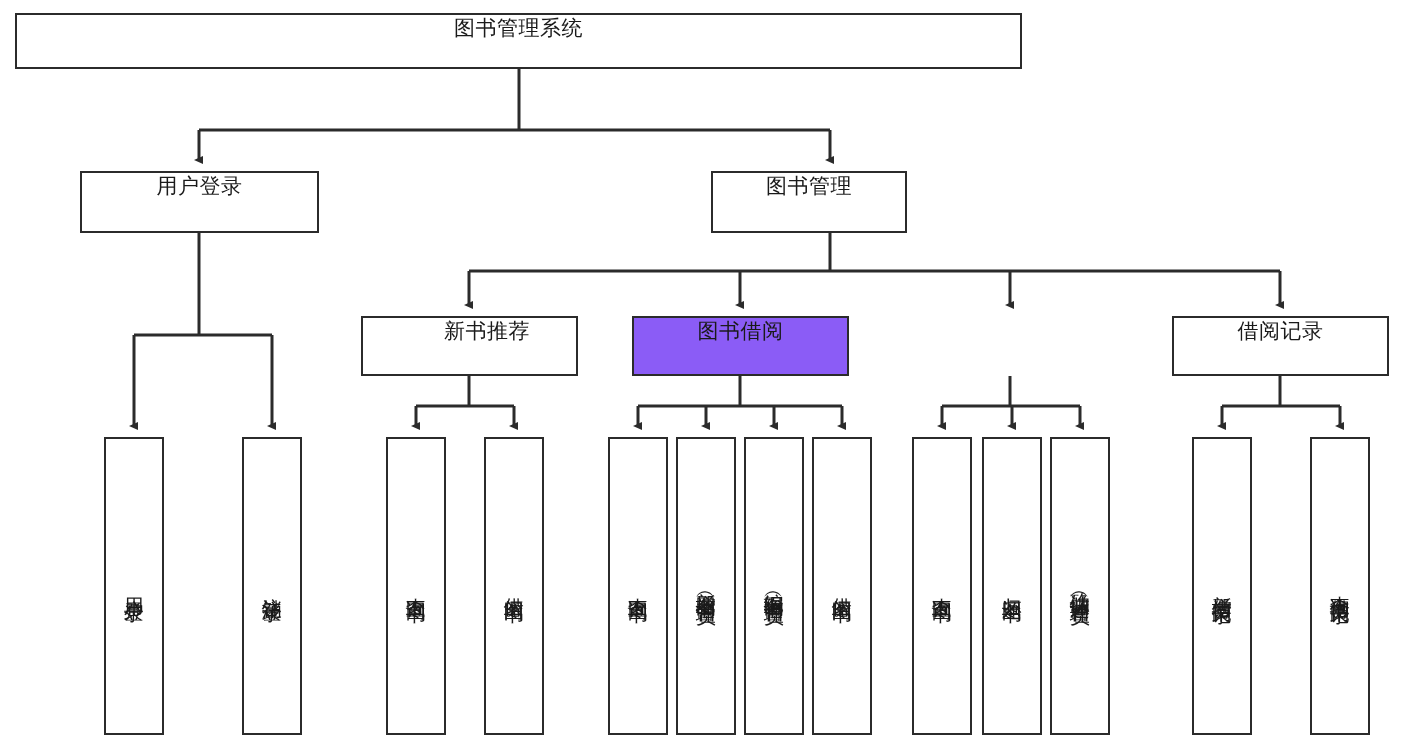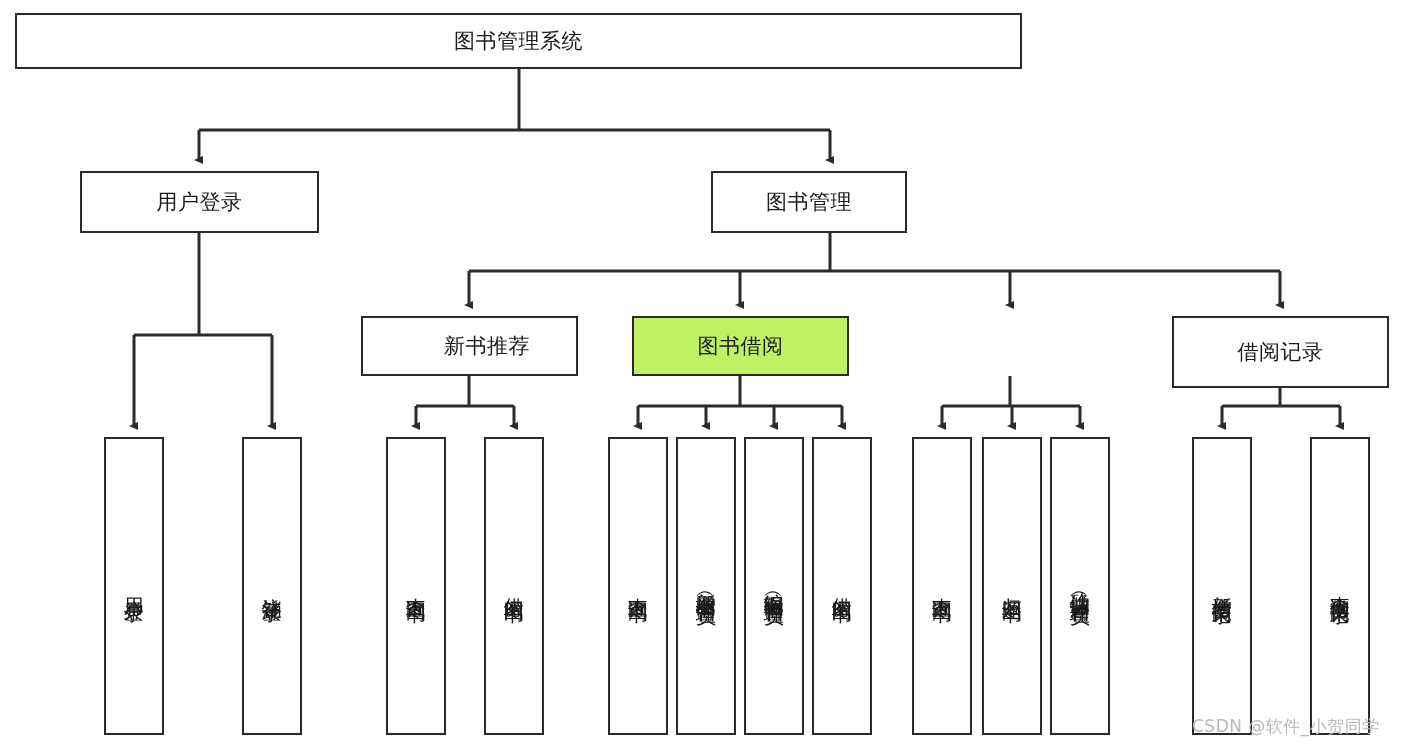--- a/index.html
+++ b/index.html
@@ -25,21 +25,21 @@
     width: 1405px;
     height: 747px;
     pointer-events: none;
   }
   .node {
     position: absolute;
     box-sizing: border-box;
     background: #ffffff;
     border: 2px solid #2b2b2b;
     display: flex;
-    align-items: center;
+    align-items: flex-start;
     justify-content: center;
     color: #1a1a1a;
   }
   .node .label {
     font-size: 21px;
     line-height: 1.25;
     letter-spacing: 0.5px;
     white-space: nowrap;
     text-align: center;
   }
@@ -127,24 +127,24 @@
   <div class="node" style="left: 80px; top: 171px; width: 239px; height: 62px; border-color: rgb(43, 43, 43); background: rgb(255, 255, 255); color: rgb(26, 26, 26);">
     <span class="label">用户登录</span>
   </div>
   <div class="node" style="left: 711px; top: 171px; width: 196px; height: 62px; border-color: rgb(43, 43, 43); background: rgb(255, 255, 255); color: rgb(26, 26, 26);">
     <span class="label">图书管理</span>
   </div>
 
   <div class="node" style="left: 361px; top: 316px; width: 217px; height: 60px; border-color: rgb(43, 43, 43); background: rgb(255, 255, 255); color: rgb(26, 26, 26); padding-left: 35px;">
     <span class="label">新书推荐</span>
   </div>
-  <div class="node" style="left: 632px; top: 316px; width: 217px; height: 60px; border-color: rgb(43, 43, 43); background: #bef264; color: rgb(26, 26, 26);">
+  <div class="node" style="left: 632px; top: 316px; width: 217px; height: 60px; border-color: rgb(43, 43, 43); background: #8b5cf6; color: rgb(26, 26, 26);">
     <span class="label">图书借阅</span>
   </div>
-  <div class="node" style="left: 1172px; top: 316px; width: 217px; height: 72px; border-color: rgb(43, 43, 43); background: rgb(255, 255, 255); color: rgb(26, 26, 26);">
+  <div class="node" style="left: 1172px; top: 316px; width: 217px; height: 60px; border-color: rgb(43, 43, 43); background: rgb(255, 255, 255); color: rgb(26, 26, 26);">
     <span class="label">借阅记录</span>
   </div>
 
   <div class="node leaf" style="left: 104px; top: 437px; width: 60px; height: 298px; border-color: rgb(43, 43, 43); background: rgb(255, 255, 255); color: rgb(26, 26, 26);">
     <span class="label">用户登录</span>
   </div>
   <div class="node leaf" style="left: 242px; top: 437px; width: 60px; height: 298px; border-color: rgb(43, 43, 43); background: rgb(255, 255, 255); color: rgb(26, 26, 26);">
     <span class="label">注销登录</span>
   </div>
   <div class="node leaf" style="left: 386px; top: 437px; width: 60px; height: 298px; border-color: rgb(43, 43, 43); background: rgb(255, 255, 255); color: rgb(26, 26, 26);">
@@ -174,15 +174,14 @@
   <div class="node leaf" style="left: 1050px; top: 437px; width: 60px; height: 298px; border-color: rgb(43, 43, 43); background: rgb(255, 255, 255); color: rgb(26, 26, 26);">
     <span class="label">确认归还（管理员）</span>
   </div>
   <div class="node leaf" style="left: 1192px; top: 437px; width: 60px; height: 298px; border-color: rgb(43, 43, 43); background: rgb(255, 255, 255); color: rgb(26, 26, 26);">
     <span class="label">新增借阅记录</span>
   </div>
   <div class="node leaf" style="left: 1310px; top: 437px; width: 60px; height: 298px; border-color: rgb(43, 43, 43); background: rgb(255, 255, 255); color: rgb(26, 26, 26);">
     <span class="label">查询借阅记录</span>
   </div>
 
-  <div class="watermark" style="left: 1192px; top: 715px; color: rgb(185, 185, 185);">CSDN @软件_小贺同学</div>
 
 </div>
 
 </body></html>

